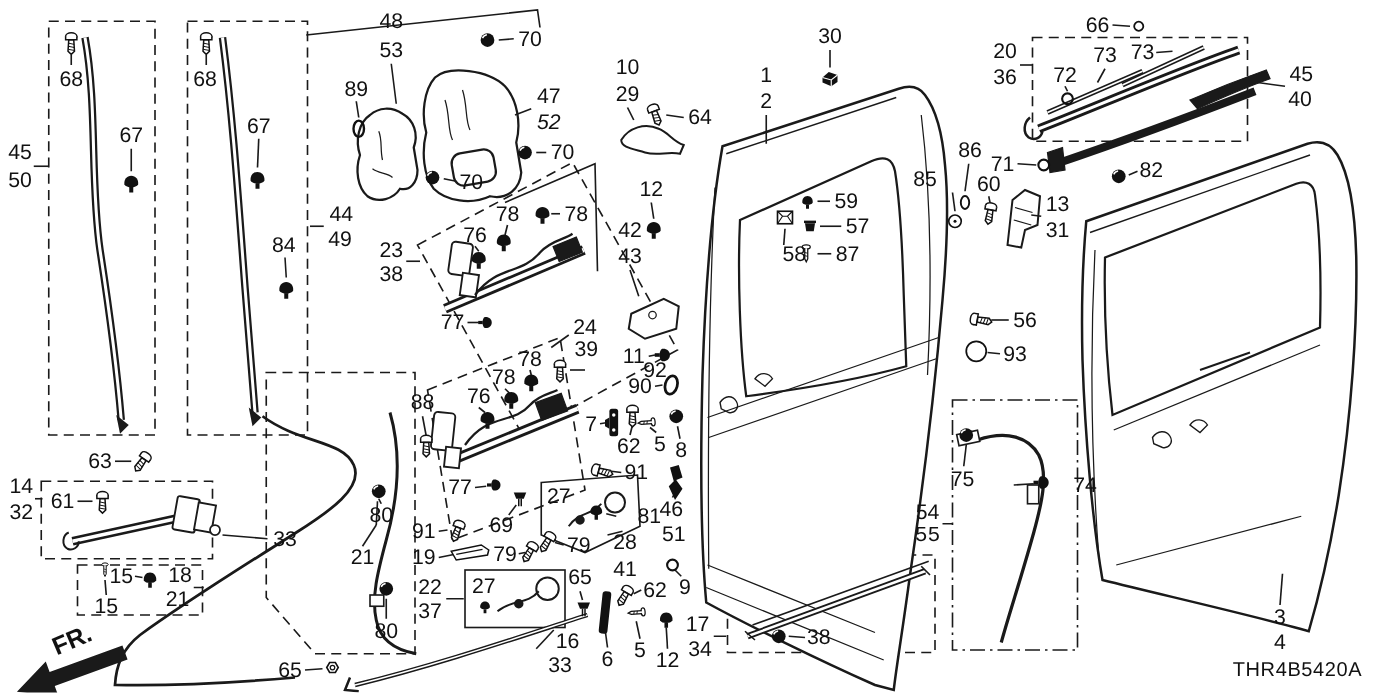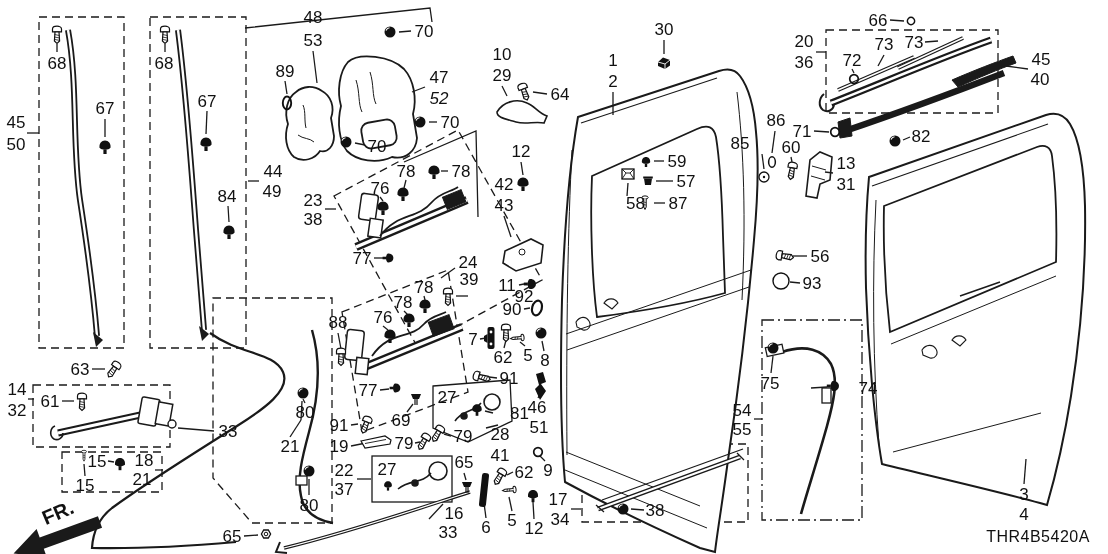--- a/index.html
+++ b/index.html
@@ -485,21 +485,21 @@
       <div class="callout" style="left: 524px; top: 472px;">62</div>
       <div class="callout" style="left: 454px; top: 513px;">16</div>
       <div class="callout" style="left: 448px; top: 532px;">33</div>
       <div class="callout" style="left: 486px; top: 527px;">6</div>
       <div class="callout" style="left: 512px; top: 520px;">5</div>
       <div class="callout" style="left: 534px; top: 528px;">12</div>
       <div class="callout" style="left: 558px; top: 499px;">17</div>
       <div class="callout" style="left: 560px; top: 519px;">34</div>
       <div class="callout" style="left: 655px; top: 510px;">38</div>
       <div class="callout" style="left: 742px; top: 410px;">54</div>
-      <div class="callout" style="left: 742px; top: 429px;">55</div>
+      <div class="callout" style="left: 742px; top: 429px; font-family: Liberation Mono, monospace;">55</div>
       <div class="callout" style="left: 770px; top: 383px;">75</div>
       <div class="callout" style="left: 840px; top: 388px; margin-left: 28px;">74</div>
       <div class="callout" style="left: 1024px; top: 494px;">3</div>
       <div class="callout" style="left: 1024px; top: 514px;">4</div>
       <div class="callout" style="left: 17px; top: 389px;">14</div>
       <div class="callout" style="left: 17px; top: 410px;">32</div>
       <div class="callout" style="left: 50px; top: 401px;">61</div>
       <div class="callout" style="left: 80px; top: 369px;">63</div>
       <div class="callout" style="left: 228px; top: 431px;">33</div>
       <div class="callout" style="left: 290px; top: 446px;">21</div>

